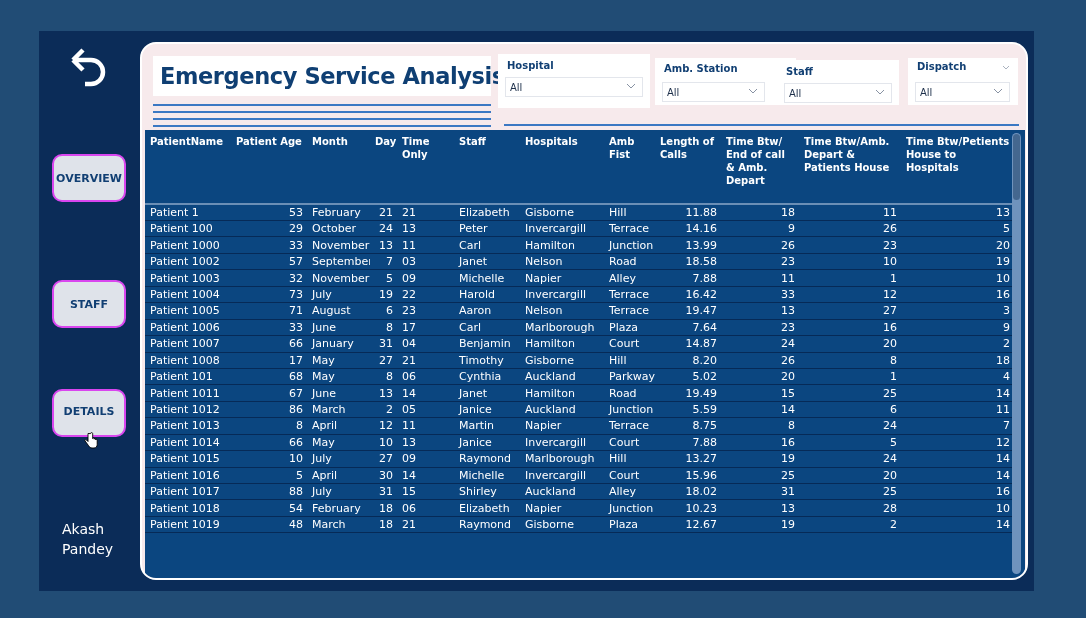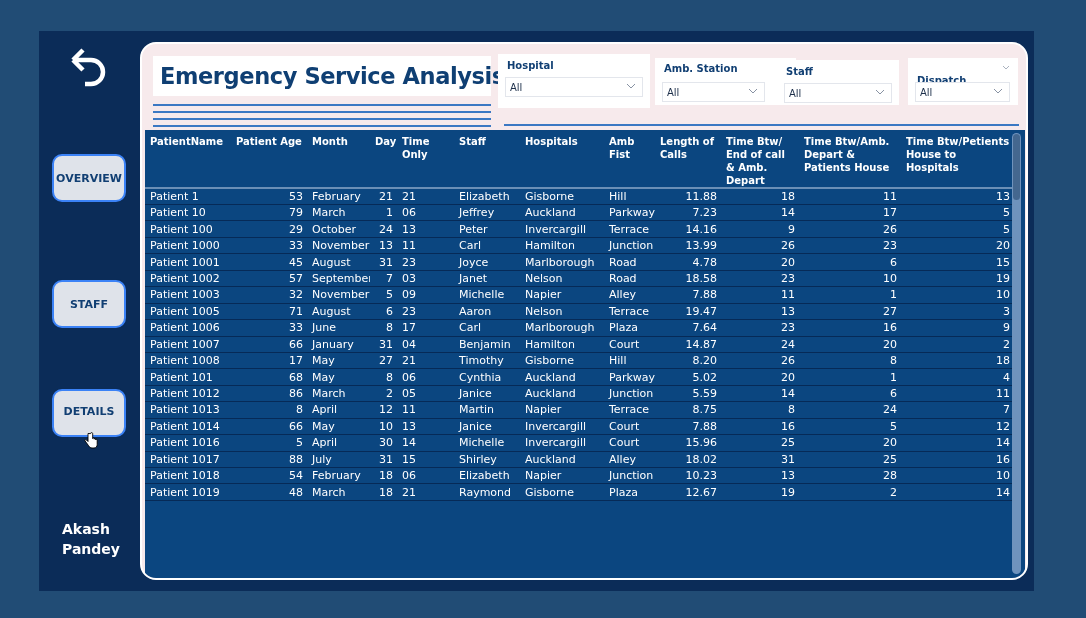--- a/index.html
+++ b/index.html
@@ -13,28 +13,28 @@
     position: absolute; left: 39px; top: 31px; width: 995px; height: 560px;
     background: #0b2c58;
   }
   
   .back-btn {
     position: absolute; left: 67px; top: 44px; width: 44px; height: 46px;
     cursor: pointer;
   }
   .nav-btn {
     position: absolute; left: 52px; width: 74px; height: 48px;
-    background: #dfe3ea; border: 2px solid #3b82f6; border-radius: 10px;
+    background: #dfe3ea; border: 2px solid #d946ef; border-radius: 10px;
     color: #113f73; font-weight: bold; font-size: 11px;
     display: flex; align-items: center; justify-content: center;
     cursor: pointer; box-shadow: 0 0 0 1px #0b2c58;
   }
   .author {
     position: absolute; left: 62px; top: 519px; color: #ffffff;
-    font-size: 14px; font-weight: bold; line-height: 20px;
+    font-size: 14px; font-weight: normal; line-height: 20px;
   }
   .cursor-hand { position: absolute; left: 84px; top: 432px; width: 14px; height: 17px; }
 
   
   .panel {
     position: absolute; left: 140px; top: 42px; width: 888px; height: 538px;
     background: #f7eaec; border-radius: 16px; overflow: hidden;
     border: 2px solid #ffffff;
   }
   .title-box {
@@ -68,21 +68,21 @@
   .slicer .top-chev { position: absolute; right: 8px; top: 7px; width: 8px; height: 5px; }
 
   
   .table-wrap {
     position: absolute; left: 3px; top: 86px; width: 880px; height: 448px;
     background: #0b4680; overflow: hidden;
   }
   table { border-collapse: collapse; position: absolute; left: 0; top: 0; width: 869px; table-layout: fixed; }
   th {
     color: #ffffff; font-size: 10px; font-weight: bold; text-align: left;
-    vertical-align: top; padding: 5px 4px 0 5px; height: 50px; line-height: 13px;
+    vertical-align: top; padding: 5px 4px 16px 5px; height: 50px; line-height: 13px;
   }
   thead tr { border-bottom: 2px solid #6b8fb6; }
   td {
     color: #ffffff; font-size: 11px; height: 16.45px; padding: 0 4px 0 5px;
     border-bottom: 1px solid #062a57; white-space: nowrap; overflow: hidden; line-height: 15px;
   }
   td.num { text-align: right; }
   .scroll-track {
     position: absolute; right: 4px; top: 3px; width: 9px; height: 441px;
     background: #6f93bd; border-radius: 5px;
@@ -163,21 +163,21 @@
       <svg class="chev" viewBox="0 0 10 7">
           <path d="M1 1 L5 5 L9 1" fill="none" stroke="#8892a3" stroke-width="1"></path>
         </svg>
     </div>
   </div>
 
   <div class="slicer" style="left:766px; top:14px; width:110px; height:47px;">
     <svg class="top-chev" viewBox="0 0 8 5">
         <path d="M1 1 L4 4 L7 1" fill="none" stroke="#aab2bf" stroke-width="1"></path>
       </svg>
-    <div class="lbl" style="top:17px;">Dispatch</div>
+    <div class="lbl" style="top:3px;">Dispatch</div>
     <div class="sel" style="top:24px; width:95px;">
       <span>All</span>
       <svg class="chev" viewBox="0 0 10 7">
           <path d="M1 1 L5 5 L9 1" fill="none" stroke="#8892a3" stroke-width="1"></path>
         </svg>
     </div>
   </div>
 
   <div class="table-wrap">
     <table>
@@ -220,34 +220,20 @@
             <td>21</td>
             <td>Elizabeth</td>
             <td>Gisborne</td>
             <td>Hill</td>
             <td class="num">11.88</td>
             <td class="num">18</td>
             <td class="num">11</td>
             <td class="num">13</td>
           </tr>
           <tr>
-            <td>Patient 10</td>
-            <td class="num">79</td>
-            <td>March</td>
-            <td class="num">1</td>
-            <td>06</td>
-            <td>Jeffrey</td>
-            <td>Auckland</td>
-            <td>Parkway</td>
-            <td class="num">7.23</td>
-            <td class="num">14</td>
-            <td class="num">17</td>
-            <td class="num">5</td>
-          </tr>
-          <tr>
             <td>Patient 100</td>
             <td class="num">29</td>
             <td>October</td>
             <td class="num">24</td>
             <td>13</td>
             <td>Peter</td>
             <td>Invercargill</td>
             <td>Terrace</td>
             <td class="num">14.16</td>
             <td class="num">9</td>
@@ -262,34 +248,20 @@
             <td>11</td>
             <td>Carl</td>
             <td>Hamilton</td>
             <td>Junction</td>
             <td class="num">13.99</td>
             <td class="num">26</td>
             <td class="num">23</td>
             <td class="num">20</td>
           </tr>
           <tr>
-            <td>Patient 1001</td>
-            <td class="num">45</td>
-            <td>August</td>
-            <td class="num">31</td>
-            <td>23</td>
-            <td>Joyce</td>
-            <td>Marlborough</td>
-            <td>Road</td>
-            <td class="num">4.78</td>
-            <td class="num">20</td>
-            <td class="num">6</td>
-            <td class="num">15</td>
-          </tr>
-          <tr>
             <td>Patient 1002</td>
             <td class="num">57</td>
             <td>September</td>
             <td class="num">7</td>
             <td>03</td>
             <td>Janet</td>
             <td>Nelson</td>
             <td>Road</td>
             <td class="num">18.58</td>
             <td class="num">23</td>
@@ -304,20 +276,34 @@
             <td>09</td>
             <td>Michelle</td>
             <td>Napier</td>
             <td>Alley</td>
             <td class="num">7.88</td>
             <td class="num">11</td>
             <td class="num">1</td>
             <td class="num">10</td>
           </tr>
           <tr>
+            <td>Patient 1004</td>
+            <td class="num">73</td>
+            <td>July</td>
+            <td class="num">19</td>
+            <td>22</td>
+            <td>Harold</td>
+            <td>Invercargill</td>
+            <td>Terrace</td>
+            <td class="num">16.42</td>
+            <td class="num">33</td>
+            <td class="num">12</td>
+            <td class="num">16</td>
+          </tr>
+          <tr>
             <td>Patient 1005</td>
             <td class="num">71</td>
             <td>August</td>
             <td class="num">6</td>
             <td>23</td>
             <td>Aaron</td>
             <td>Nelson</td>
             <td>Terrace</td>
             <td class="num">19.47</td>
             <td class="num">13</td>
@@ -374,20 +360,34 @@
             <td>06</td>
             <td>Cynthia</td>
             <td>Auckland</td>
             <td>Parkway</td>
             <td class="num">5.02</td>
             <td class="num">20</td>
             <td class="num">1</td>
             <td class="num">4</td>
           </tr>
           <tr>
+            <td>Patient 1011</td>
+            <td class="num">67</td>
+            <td>June</td>
+            <td class="num">13</td>
+            <td>14</td>
+            <td>Janet</td>
+            <td>Hamilton</td>
+            <td>Road</td>
+            <td class="num">19.49</td>
+            <td class="num">15</td>
+            <td class="num">25</td>
+            <td class="num">14</td>
+          </tr>
+          <tr>
             <td>Patient 1012</td>
             <td class="num">86</td>
             <td>March</td>
             <td class="num">2</td>
             <td>05</td>
             <td>Janice</td>
             <td>Auckland</td>
             <td>Junction</td>
             <td class="num">5.59</td>
             <td class="num">14</td>
@@ -416,20 +416,34 @@
             <td>13</td>
             <td>Janice</td>
             <td>Invercargill</td>
             <td>Court</td>
             <td class="num">7.88</td>
             <td class="num">16</td>
             <td class="num">5</td>
             <td class="num">12</td>
           </tr>
           <tr>
+            <td>Patient 1015</td>
+            <td class="num">10</td>
+            <td>July</td>
+            <td class="num">27</td>
+            <td>09</td>
+            <td>Raymond</td>
+            <td>Marlborough</td>
+            <td>Hill</td>
+            <td class="num">13.27</td>
+            <td class="num">19</td>
+            <td class="num">24</td>
+            <td class="num">14</td>
+          </tr>
+          <tr>
             <td>Patient 1016</td>
             <td class="num">5</td>
             <td>April</td>
             <td class="num">30</td>
             <td>14</td>
             <td>Michelle</td>
             <td>Invercargill</td>
             <td>Court</td>
             <td class="num">15.96</td>
             <td class="num">25</td>

